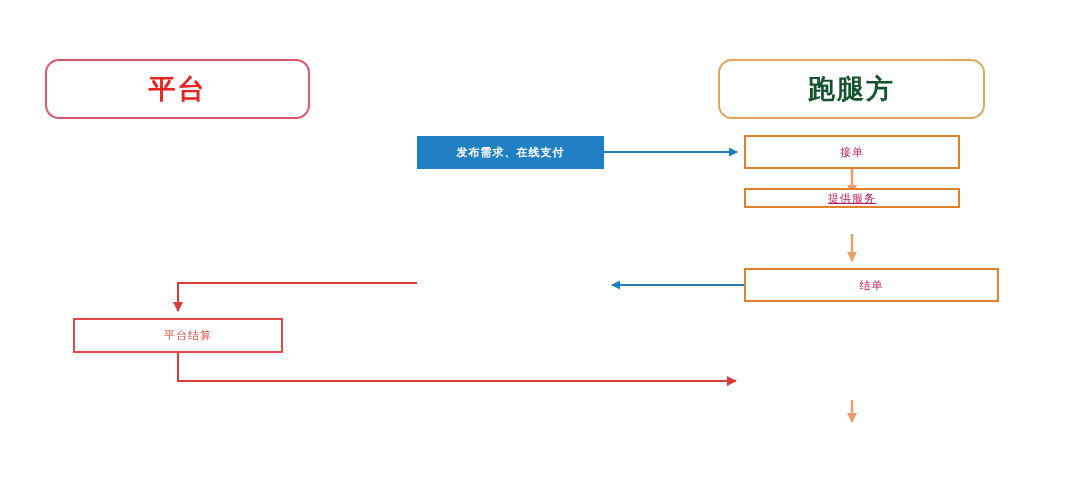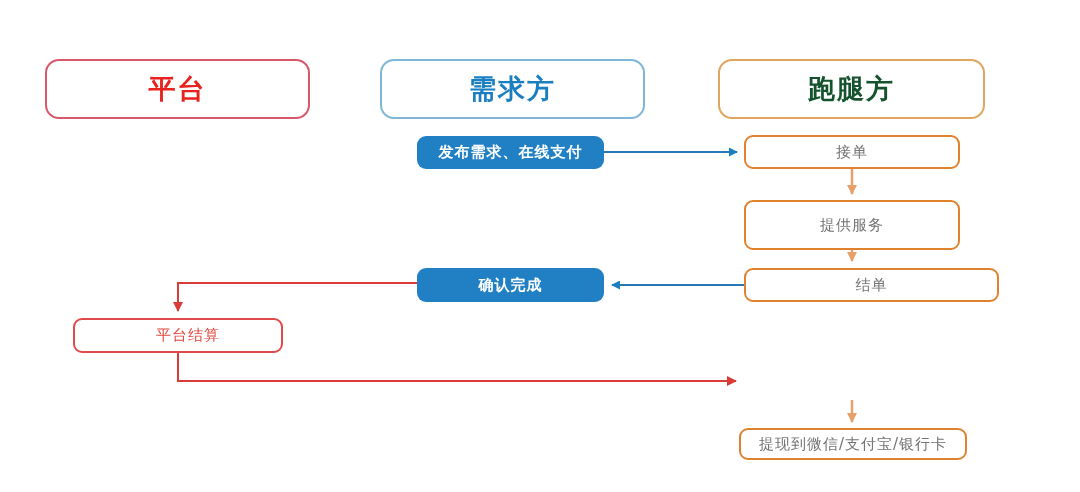--- a/index.html
+++ b/index.html
@@ -57,51 +57,50 @@
     color: #14532d;
   }
 
   
   .node {
     position: absolute;
     box-sizing: border-box;
     display: flex;
     align-items: center;
     justify-content: center;
-    font-size: 15px;
+    font-size: 11px;
     font-weight: bold;
     letter-spacing: 1px;
     white-space: nowrap;
-    border-radius: 9px;
   }
   
   .node-blue {
     background: #2180c4;
     color: #ffffff;
     border: none;
   }
   
   .node-orange {
     background: #ffffff;
     border: 2px solid #e0822d;
-    color: #737373;
+    color: #be185d;
     font-weight: normal;
   }
   
   .node-red {
     background: #ffffff;
     border: 2px solid #e04a4a;
     color: #e0493f;
     font-weight: normal;
     padding-left: 20px;
   }
 
   .n-publish   { left: 417px; top: 136px; width: 187px; height: 33px; }
   .n-accept    { left: 744px; top: 135px; width: 216px; height: 34px; }
-  .n-serve     { left: 744px; top: 200px; width: 216px; height: 50px; }
+  .n-serve     { left: 744px; top: 188px; width: 216px; height: 20px; text-decoration: underline; }
   .n-close     { left: 744px; top: 268px; width: 255px; height: 34px; }
   .n-confirm   { left: 417px; top: 268px; width: 187px; height: 34px; }
   .n-settle    { left: 73px;  top: 318px; width: 210px; height: 35px; }
   .n-wallet    { left: 744px; top: 366px; width: 216px; height: 34px; }
   .n-withdraw  { left: 739px; top: 428px; width: 228px; height: 32px; }
 </style>
 </head>
 <body>
 
 <div id="canvas">
@@ -129,32 +128,29 @@
 
     <path d="M417,283 L178,283 L178,311" fill="none" stroke="#d93b36" stroke-width="2" marker-end="url(#arrow-red)"></path>
 
     <path d="M178,353 L178,381 L736,381" fill="none" stroke="#d93b36" stroke-width="2" marker-end="url(#arrow-red)"></path>
 
     <path d="M852,400 L852,422" fill="none" stroke="#e8a06a" stroke-width="2.5" marker-end="url(#arrow-orange)"></path>
   </svg>
 
   <div class="lane-header lane-platform">平台</div>
 
-  <div class="lane-header lane-demander">需求方</div>
 
   <div class="lane-header lane-runner">跑腿方</div>
 
   <div class="node node-blue n-publish">发布需求、在线支付</div>
 
   <div class="node node-orange n-accept">接单</div>
 
   <div class="node node-orange n-serve">提供服务</div>
 
   <div class="node node-orange n-close">结单</div>
 
-  <div class="node node-blue n-confirm">确认完成</div>
 
   <div class="node node-red n-settle">平台结算</div>
 
 
-  <div class="node node-orange n-withdraw">提现到微信/支付宝/银行卡</div>
 
 </div>
 
 </body></html>

